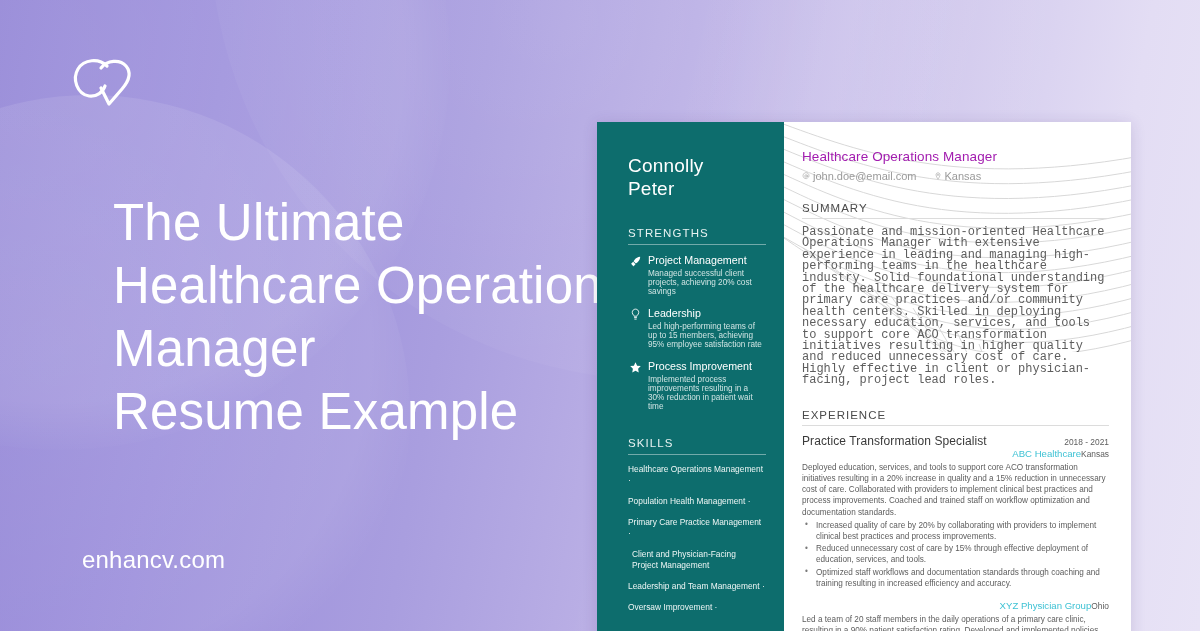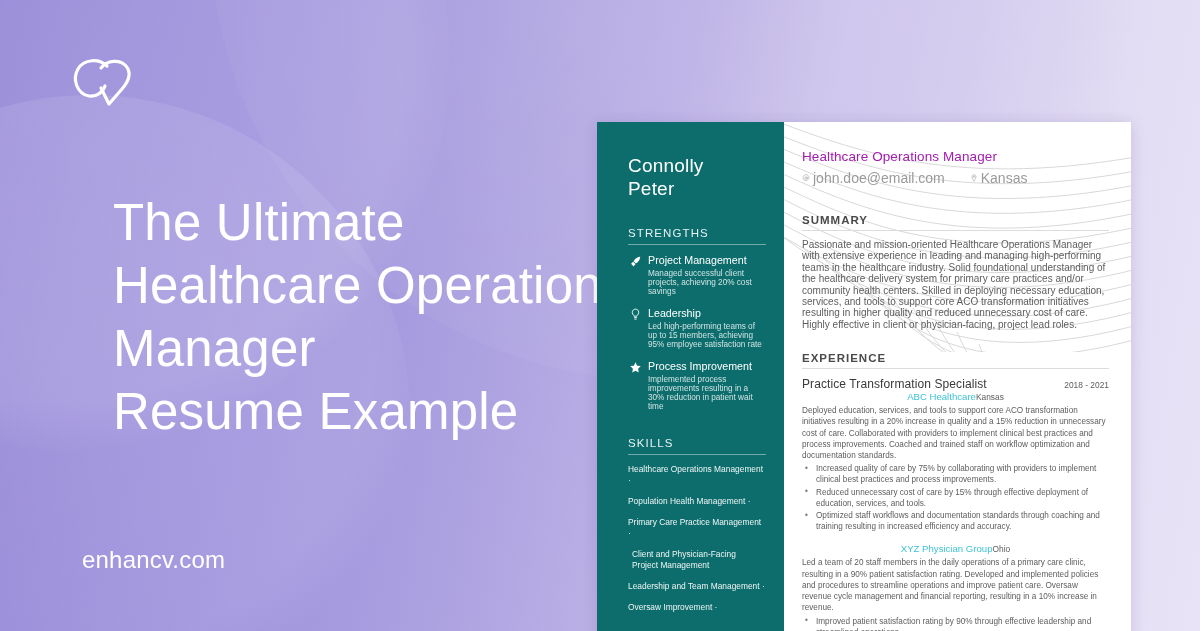--- a/index.html
+++ b/index.html
@@ -163,53 +163,53 @@
   
   .job-title-head {
     color: #a21caf;
     font-size: 13.5px;
     letter-spacing: .1px;
     margin-bottom: 6px;
   }
   .contact-row {
     display: flex;
     align-items: center;
-    gap: 25px;
+    gap: 17px;
     color: #9a9a9a;
-    font-size: 14px;
-    margin-bottom: 28px;
+    font-size: 11px;
+    margin-bottom: 20px;
   }
   .contact-item { display: flex; align-items: center; gap: 3px; }
   .c-ico { width: 8px; height: 8px; display: block; }
   .main-head {
     font-size: 11.5px;
     letter-spacing: 1px;
     color: #4a4a4a;
     margin-bottom: 4px;
-    font-weight: bold;
   }
   .main-rule { height: 1px; background: #dcdcdc; margin-bottom: 8px; }
   .summary-text {
-    font-size: 10px;
+    font-size: 12px;
     line-height: 11.4px;
     color: #5d5d5d;
     margin-bottom: 22px;
+    font-family: Liberation Mono, monospace;
   }
   .exp-entry { margin-bottom: 11px; }
   .exp-top {
     display: flex;
     justify-content: space-between;
     align-items: baseline;
     gap: 21px;
   }
   .exp-role { font-size: 12px; color: #3a3a3a; letter-spacing: .1px; }
   .exp-date { font-size: 8.4px; color: #5d5d5d; white-space: nowrap; }
   .exp-sub {
     display: flex;
-    justify-content: center;
+    justify-content: flex-end;
     align-items: baseline;
     margin-top: 0px;
   }
   .exp-company { font-size: 9.6px; color: #3ec2d4; }
   .exp-loc { font-size: 8.4px; color: #5d5d5d; white-space: nowrap; }
   .exp-para {
     font-size: 8.2px;
     line-height: 11.2px;
     color: #5d5d5d;
     margin-top: 3px;
@@ -371,21 +371,21 @@
           <div class="exp-top">
             <span class="exp-role">Practice Transformation Specialist</span>
             <span class="exp-date">2018 - 2021</span>
           </div>
           <div class="exp-sub">
             <span class="exp-company">ABC Healthcare</span>
             <span class="exp-loc">Kansas</span>
           </div>
           <div class="exp-para">Deployed education, services, and tools to support core ACO transformation initiatives resulting in a 20% increase in quality and a 15% reduction in unnecessary cost of care. Collaborated with providers to implement clinical best practices and process improvements. Coached and trained staff on workflow optimization and documentation standards.</div>
           <ul class="exp-bullets">
-            <li>Increased quality of care by 75% by collaborating with providers to implement clinical best practices and process improvements.</li>
+            <li>Increased quality of care by 20% by collaborating with providers to implement clinical best practices and process improvements.</li>
             <li>Reduced unnecessary cost of care by 15% through effective deployment of education, services, and tools.</li>
             <li>Optimized staff workflows and documentation standards through coaching and training resulting in increased efficiency and accuracy.</li>
           </ul>
         </div>
 
         <div class="exp-entry">
           <div class="exp-sub">
             <span class="exp-company">XYZ Physician Group</span>
             <span class="exp-loc">Ohio</span>
           </div>

